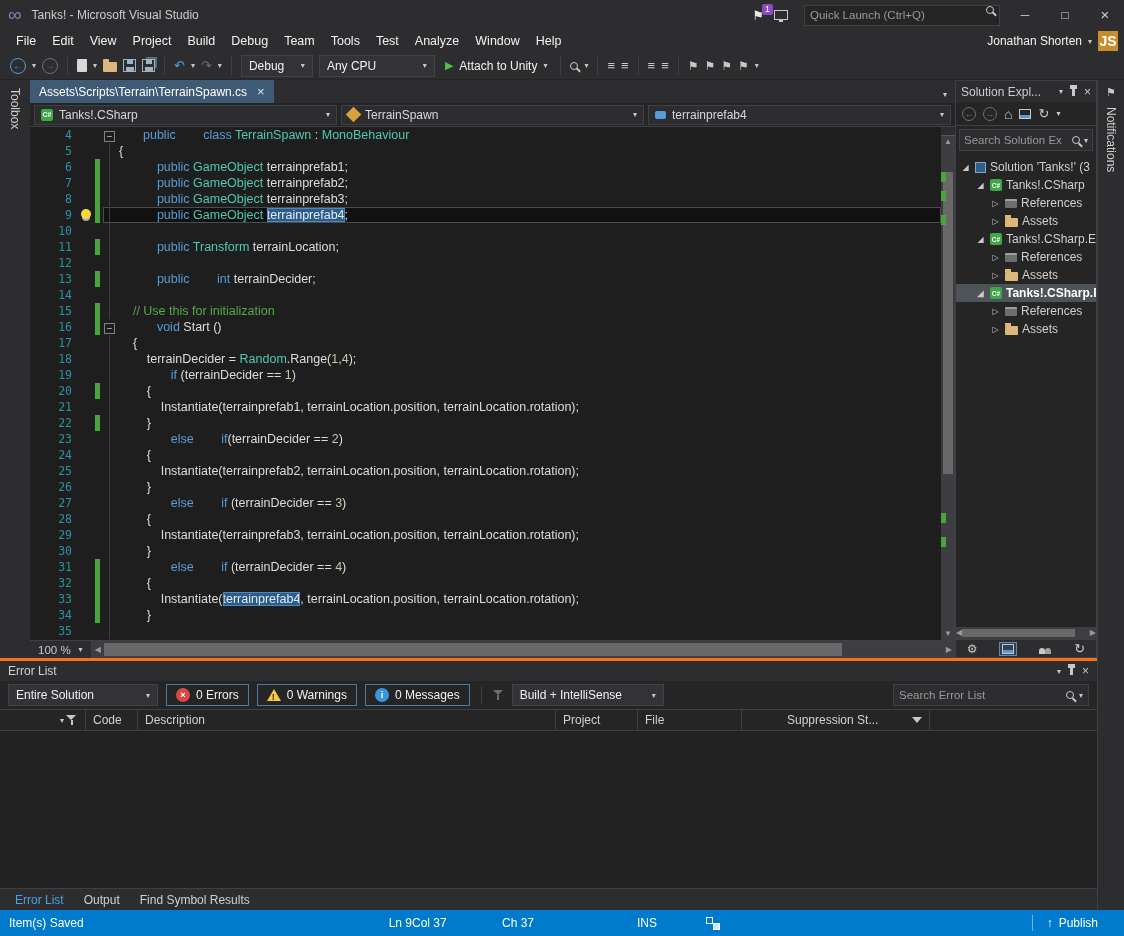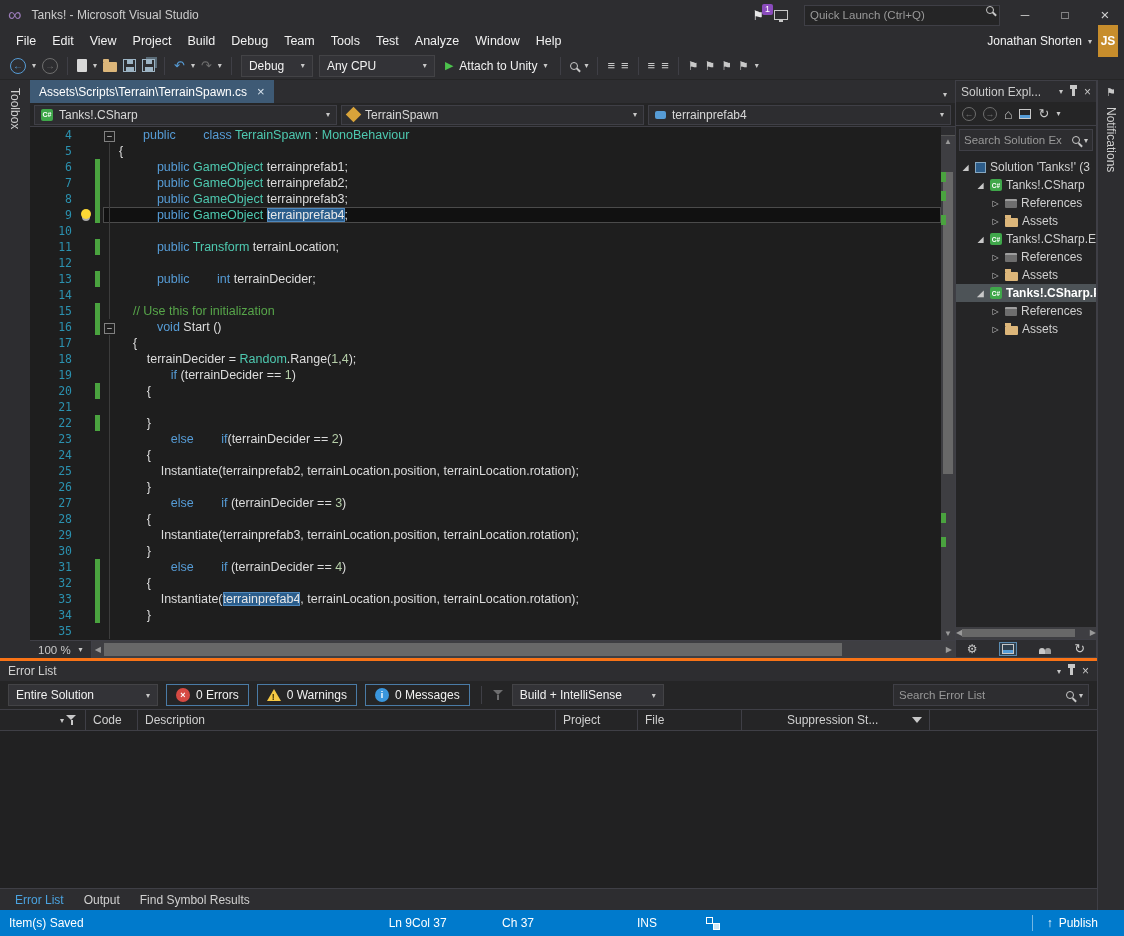--- a/index.html
+++ b/index.html
@@ -21,21 +21,21 @@
   .mag{display:inline-block;width:8px;height:8px;border:1.5px solid #c8c8c8;border-radius:50%;position:relative;flex:none;}
   .mag:after{content:"";position:absolute;width:5px;height:1.5px;background:#c8c8c8;transform:rotate(45deg);right:-4px;bottom:-2px;}
   .winbtn{width:30px;text-align:center;color:#d0d0d0;font-size:12px;line-height:30px;}
   .winbtn.close{font-size:15px;}
 
   
   .menubar{height:22px;display:flex;align-items:center;padding-left:8px;background:#2d2d30;}
   .menus{display:flex;}
   .menu-item{padding:0 8px;color:#f1f1f1;font-size:12.5px;line-height:22px;}
   .mb-right{margin-left:auto;display:flex;align-items:center;gap:6px;padding-right:6px;color:#f1f1f1;}
-  .avatar{width:20px;height:32px;background:#c78d2c;color:#fff;font-size:12px;font-weight:bold;display:flex;align-items:center;justify-content:center;}
+  .avatar{width:20px;height:20px;background:#c78d2c;color:#fff;font-size:14px;font-weight:bold;display:flex;align-items:center;justify-content:center;}
   .caret{font-size:8px;color:#c8c8c8;}
 
   
   .toolbar{height:28px;display:flex;align-items:center;padding-left:10px;gap:6px;background:#2d2d30;border-bottom:1px solid #252526;}
   .tsep{width:1px;height:18px;background:#3f3f46;margin:0 3px;flex:none;}
   .circ{width:16px;height:16px;border:1px solid currentColor;border-radius:50%;display:inline-flex;align-items:center;justify-content:center;font-size:10px;line-height:14px;}
   .blue{color:#569cd6;} .gray{color:#6e6e6e;} .lite{color:#c8c8c8;}
   .glyph{font-size:13px;}
   .page-ic{display:inline-block;width:10px;height:13px;background:#d8d8d8;border-radius:1px;}
   .folder-ic{display:inline-block;width:14px;height:10px;background:#dcb67a;border-radius:1px;position:relative;margin-top:3px;}
@@ -302,21 +302,21 @@
             <div class="cl"><span class="ln">11</span><span class="gl"></span><span class="chg on"></span><span class="lbody"><span class="fold guide"></span><span class="ct"><span class="tk-p">    </span><span class="tk-k">public</span><span class="tk-p"> </span><span class="tk-t">Transform</span><span class="tk-p"> terrainLocation;</span></span></span></div>
             <div class="cl"><span class="ln">12</span><span class="gl"></span><span class="chg"></span><span class="lbody"><span class="fold guide"></span><span class="ct"></span></span></div>
             <div class="cl"><span class="ln">13</span><span class="gl"></span><span class="chg on"></span><span class="lbody"><span class="fold guide"></span><span class="ct"><span class="tk-p">    </span><span class="tk-k">public</span><span class="tk-p"> </span><span class="tk-k">int</span><span class="tk-p"> terrainDecider;</span></span></span></div>
             <div class="cl"><span class="ln">14</span><span class="gl"></span><span class="chg"></span><span class="lbody"><span class="fold guide"></span><span class="ct"></span></span></div>
             <div class="cl"><span class="ln">15</span><span class="gl"></span><span class="chg on"></span><span class="lbody"><span class="fold guide"></span><span class="ct"><span class="tk-p">    </span><span class="tk-c">// Use this for initialization</span></span></span></div>
             <div class="cl"><span class="ln">16</span><span class="gl"></span><span class="chg on"></span><span class="lbody"><span class="fold"><span class="foldbox">−</span></span><span class="ct"><span class="tk-p">    </span><span class="tk-k">void</span><span class="tk-p"> Start ()</span></span></span></div>
             <div class="cl"><span class="ln">17</span><span class="gl"></span><span class="chg"></span><span class="lbody"><span class="fold guide"></span><span class="ct"><span class="tk-p">    {</span></span></span></div>
             <div class="cl"><span class="ln">18</span><span class="gl"></span><span class="chg"></span><span class="lbody"><span class="fold guide"></span><span class="ct"><span class="tk-p">        terrainDecider = </span><span class="tk-t">Random</span><span class="tk-p">.Range(</span><span class="tk-n">1</span><span class="tk-p">,</span><span class="tk-n">4</span><span class="tk-p">);</span></span></span></div>
             <div class="cl"><span class="ln">19</span><span class="gl"></span><span class="chg"></span><span class="lbody"><span class="fold guide"></span><span class="ct"><span class="tk-p">        </span><span class="tk-k">if</span><span class="tk-p"> (terrainDecider == </span><span class="tk-n">1</span><span class="tk-p">)</span></span></span></div>
             <div class="cl"><span class="ln">20</span><span class="gl"></span><span class="chg on"></span><span class="lbody"><span class="fold guide"></span><span class="ct"><span class="tk-p">        {</span></span></span></div>
-            <div class="cl"><span class="ln">21</span><span class="gl"></span><span class="chg"></span><span class="lbody"><span class="fold guide"></span></span></div>
+            <div class="cl"><span class="ln">21</span><span class="gl"></span><span class="chg"></span><span class="lbody"><span class="fold guide"></span><span class="ct"><span class="tk-p">            Instantiate(terrainprefab1, terrainLocation.position, terrainLocation.rotation);</span></span></span></div>
             <div class="cl"><span class="ln">22</span><span class="gl"></span><span class="chg on"></span><span class="lbody"><span class="fold guide"></span><span class="ct"><span class="tk-p">        }</span></span></span></div>
             <div class="cl"><span class="ln">23</span><span class="gl"></span><span class="chg"></span><span class="lbody"><span class="fold guide"></span><span class="ct"><span class="tk-p">        </span><span class="tk-k">else</span><span class="tk-p"> </span><span class="tk-k">if</span><span class="tk-p">(terrainDecider == </span><span class="tk-n">2</span><span class="tk-p">)</span></span></span></div>
             <div class="cl"><span class="ln">24</span><span class="gl"></span><span class="chg"></span><span class="lbody"><span class="fold guide"></span><span class="ct"><span class="tk-p">        {</span></span></span></div>
             <div class="cl"><span class="ln">25</span><span class="gl"></span><span class="chg"></span><span class="lbody"><span class="fold guide"></span><span class="ct"><span class="tk-p">            Instantiate(terrainprefab2, terrainLocation.position, terrainLocation.rotation);</span></span></span></div>
             <div class="cl"><span class="ln">26</span><span class="gl"></span><span class="chg"></span><span class="lbody"><span class="fold guide"></span><span class="ct"><span class="tk-p">        }</span></span></span></div>
             <div class="cl"><span class="ln">27</span><span class="gl"></span><span class="chg"></span><span class="lbody"><span class="fold guide"></span><span class="ct"><span class="tk-p">        </span><span class="tk-k">else</span><span class="tk-p"> </span><span class="tk-k">if</span><span class="tk-p"> (terrainDecider == </span><span class="tk-n">3</span><span class="tk-p">)</span></span></span></div>
             <div class="cl"><span class="ln">28</span><span class="gl"></span><span class="chg"></span><span class="lbody"><span class="fold guide"></span><span class="ct"><span class="tk-p">        {</span></span></span></div>
             <div class="cl"><span class="ln">29</span><span class="gl"></span><span class="chg"></span><span class="lbody"><span class="fold guide"></span><span class="ct"><span class="tk-p">            Instantiate(terrainprefab3, terrainLocation.position, terrainLocation.rotation);</span></span></span></div>
             <div class="cl"><span class="ln">30</span><span class="gl"></span><span class="chg"></span><span class="lbody"><span class="fold guide"></span><span class="ct"><span class="tk-p">        }</span></span></span></div>
             <div class="cl"><span class="ln">31</span><span class="gl"></span><span class="chg on"></span><span class="lbody"><span class="fold guide"></span><span class="ct"><span class="tk-p">        </span><span class="tk-k">else</span><span class="tk-p"> </span><span class="tk-k">if</span><span class="tk-p"> (terrainDecider == </span><span class="tk-n">4</span><span class="tk-p">)</span></span></span></div>

